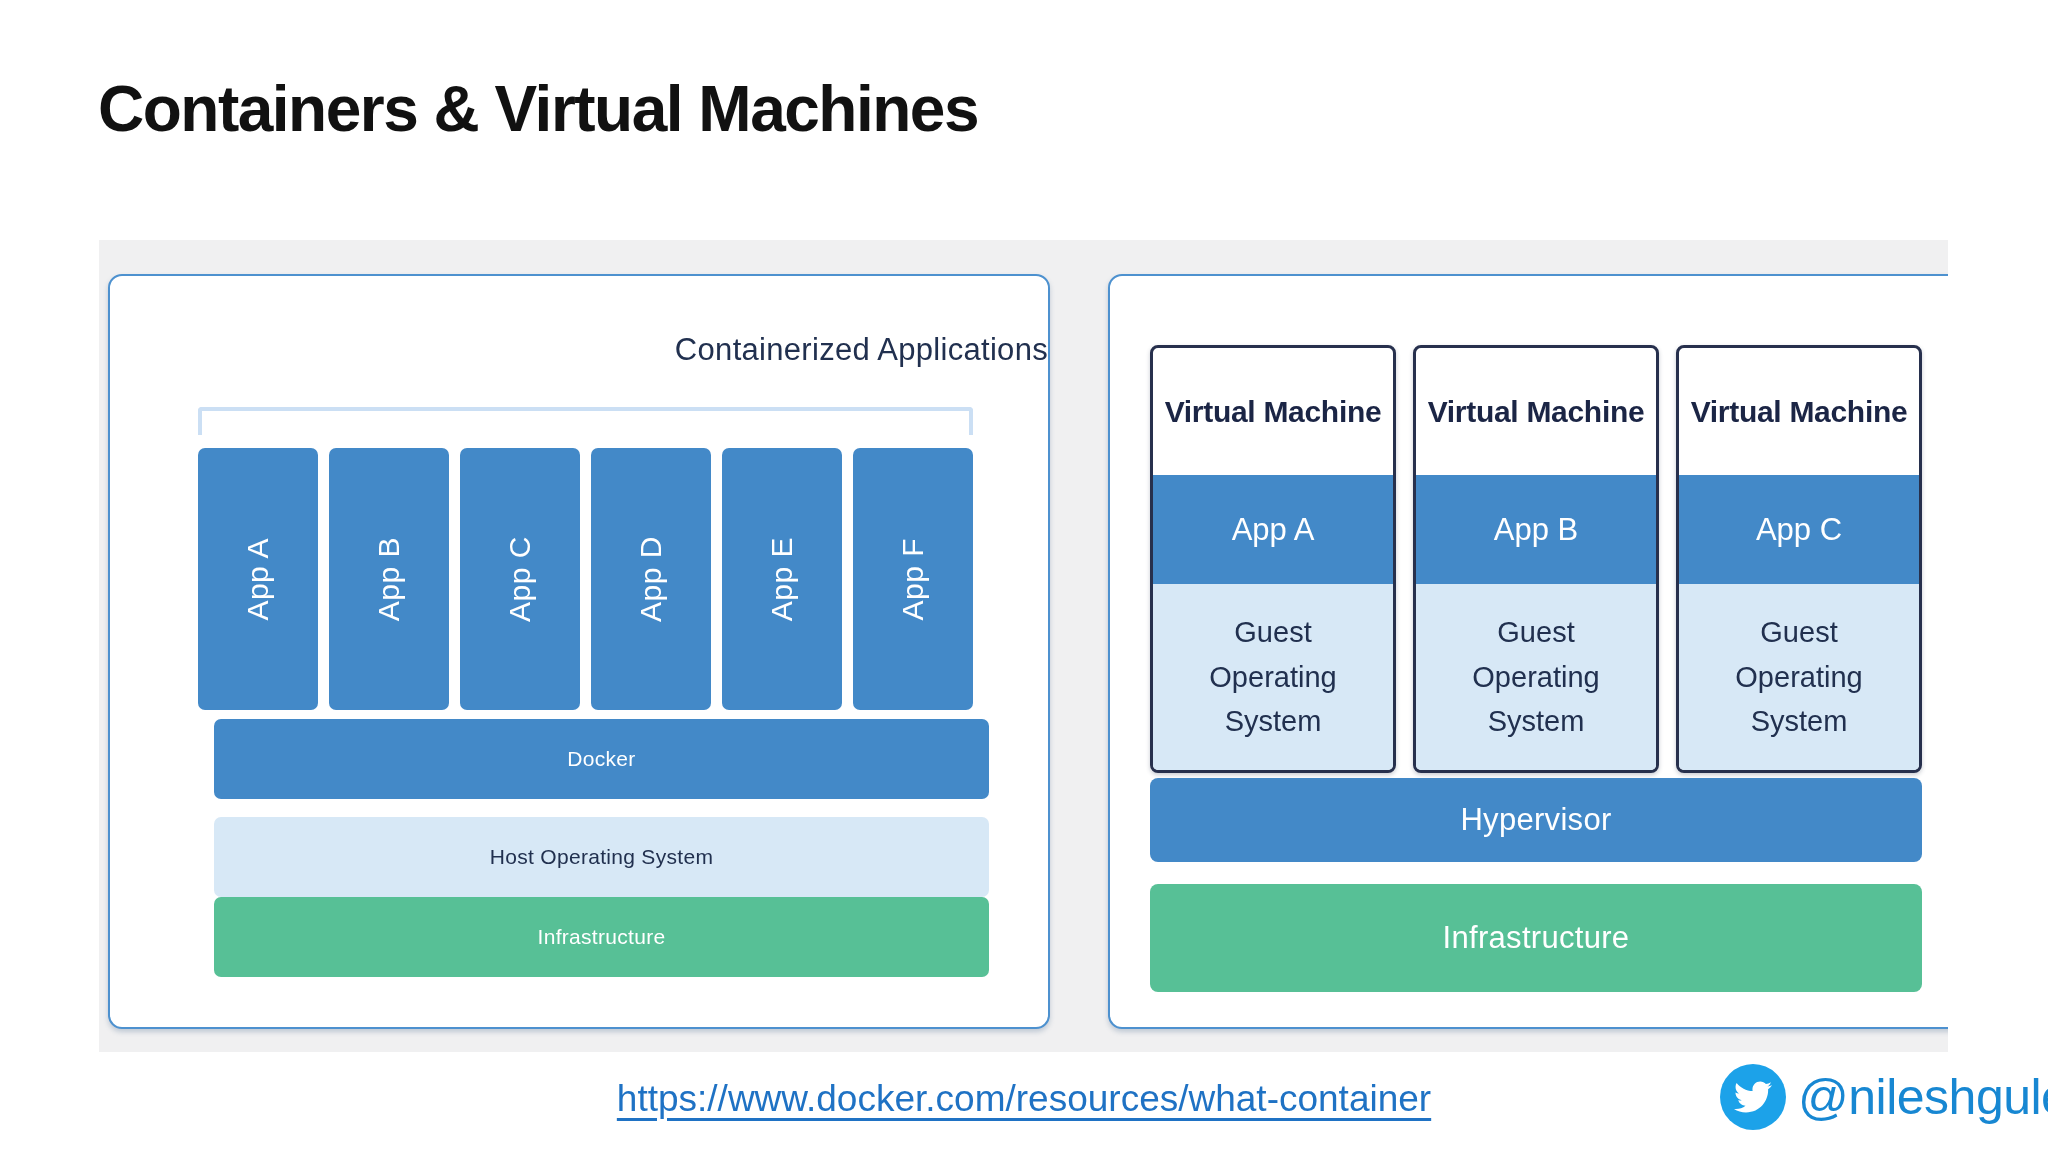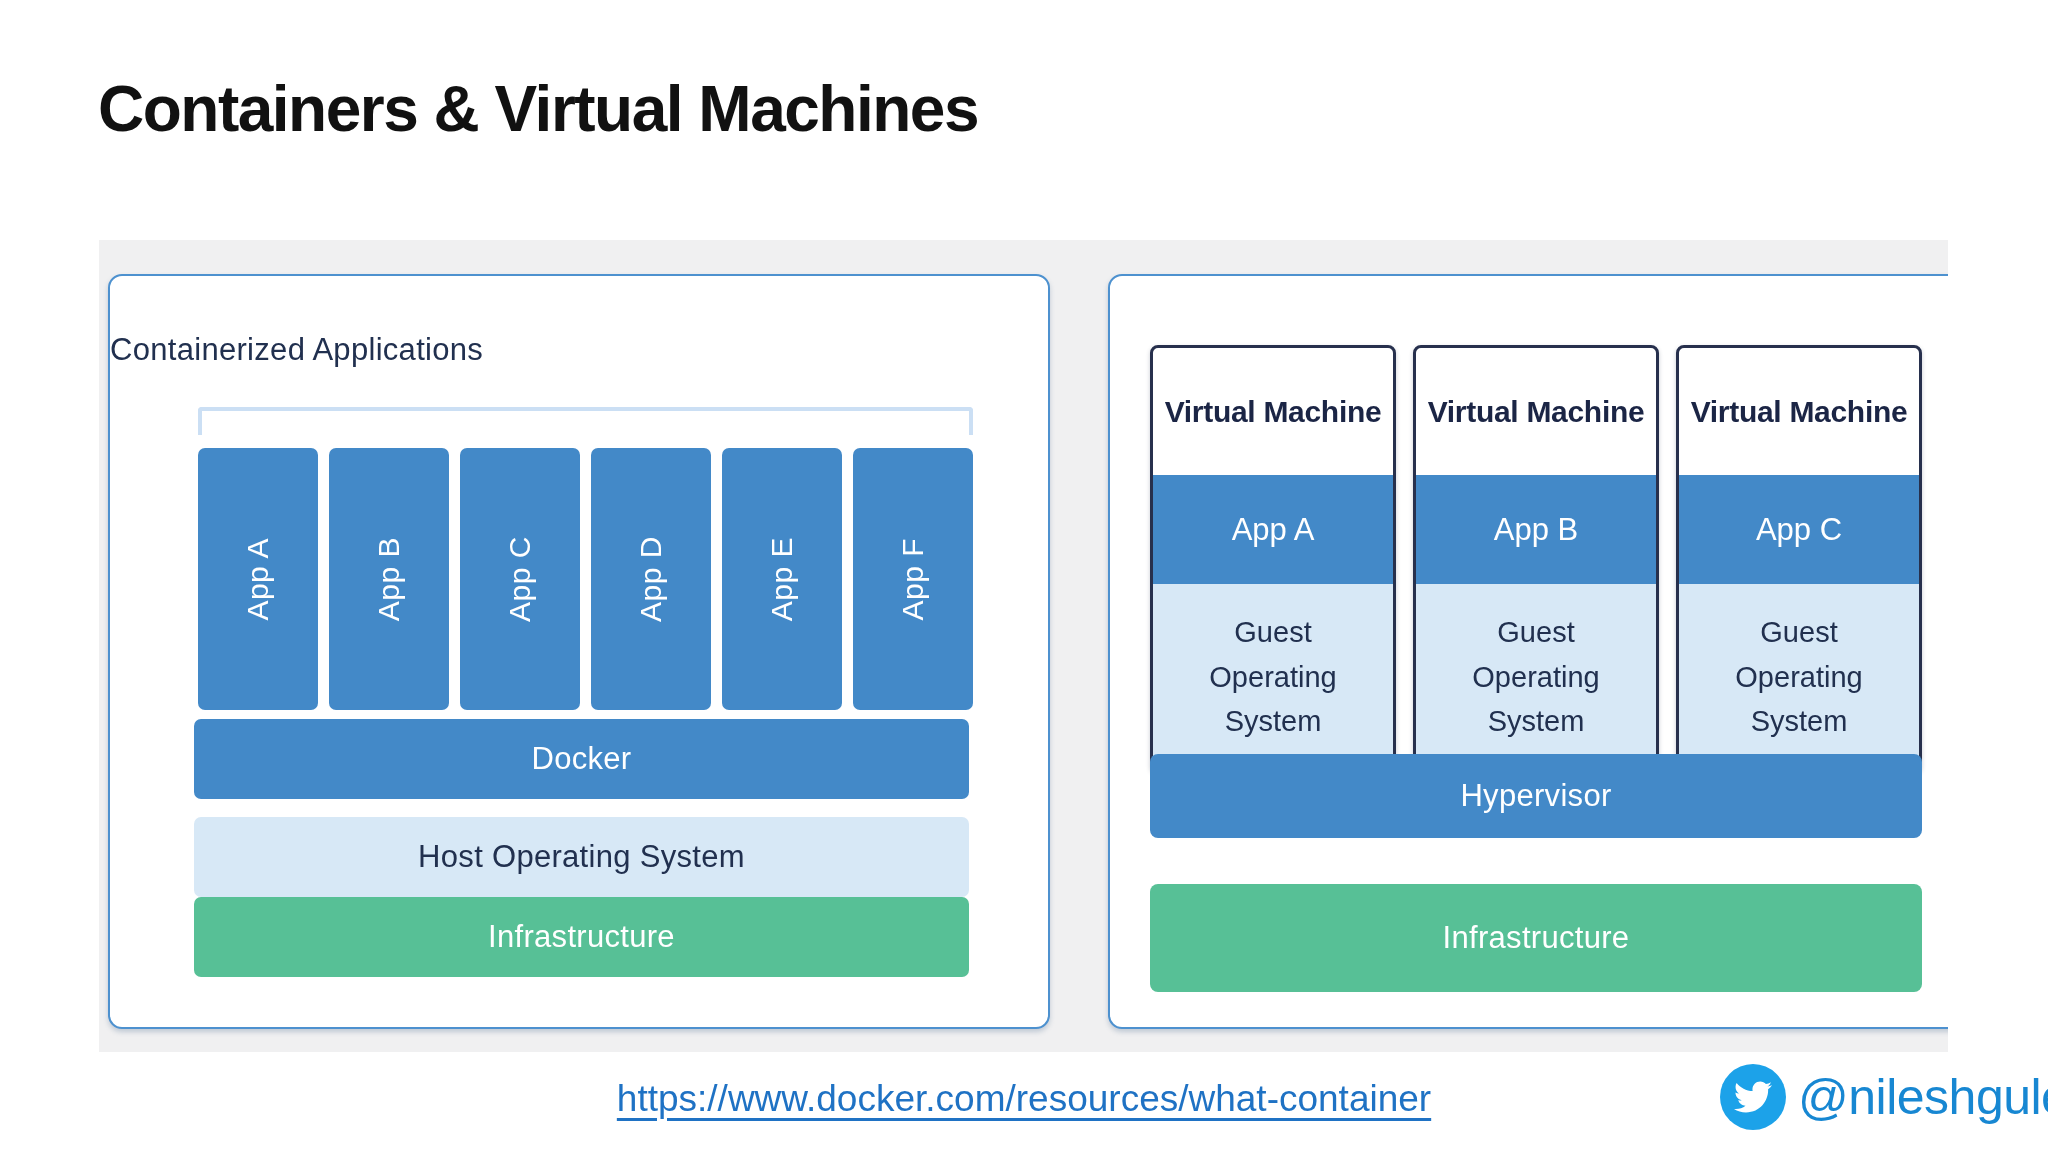--- a/index.html
+++ b/index.html
@@ -18,54 +18,54 @@
 
   .diagram-bg{position:absolute;left:99px;top:240px;width:1849px;height:812px;
     background:var(--bg-gray);overflow:hidden;}
 
   .panel{position:absolute;top:34px;height:755px;background:#fff;
     border:2px solid var(--panel-border);border-radius:14px;
     box-shadow:0 3px 5px rgba(70,100,140,.28);}
   .panel-left{left:9px;width:942px;}
   .panel-right{left:1009px;width:900px;}
 
-  .panel-heading{position:absolute;left:0;top:56px;width:100%;text-align:left;
+  .panel-heading{position:absolute;left:0;top:56px;width:100%;text-align:right;
     font-size:31px;color:var(--navy);letter-spacing:.3px;}
 
   .bracket{position:absolute;left:88px;top:131px;width:775px;height:28px;
     border:4px solid var(--bracket);border-bottom:none;border-radius:4px 4px 0 0;}
 
   .apps-row{position:absolute;left:88px;top:172px;width:775px;height:262px;
     display:flex;gap:11px;}
   .app-bar{flex:1;background:var(--blue);border-radius:7px;display:flex;
     align-items:center;justify-content:center;}
   .app-bar .vlabel{writing-mode:vertical-rl;transform:rotate(180deg);
     color:#fff;font-size:30px;letter-spacing:.5px;white-space:nowrap;}
 
-  .layer{position:absolute;left:84px;width:775px;height:80px;border-radius:7px;
-    display:flex;align-items:center;justify-content:center;font-size:31px;letter-spacing:.3px;}
+  .layer{position:absolute;left:104px;width:775px;height:80px;border-radius:7px;
+    display:flex;align-items:center;justify-content:center;font-size:21px;letter-spacing:.3px;}
   .layer-docker{top:443px;background:var(--blue);color:#fff;}
   .layer-hostos{top:533px;background:var(--light-blue);color:var(--navy);margin-top:8px;}
   .layer-infra-left{top:621px;background:var(--green);color:#fff;}
 
   .vm-row{position:absolute;left:40px;top:37px;width:772px;height:428px;
     display:flex;gap:17px;margin-top:32px;}
   .vm-box{flex:1;border:3px solid var(--vm-border);border-radius:8px;background:#fff;
     display:flex;flex-direction:column;overflow:hidden;box-shadow:0 2px 4px rgba(40,50,80,.25);}
   .vm-header{height:127px;display:flex;align-items:center;justify-content:center;}
   .vm-title{font-size:30px;font-weight:700;color:#1B2545;letter-spacing:-.3px;white-space:nowrap;}
   .vm-app{height:109px;background:var(--blue);color:#fff;display:flex;
     align-items:center;justify-content:center;font-size:31px;}
   .vm-guest{flex:1;background:var(--light-blue);color:var(--navy);display:flex;
     align-items:center;justify-content:center;text-align:center;font-size:29px;
     line-height:1.55;padding:16px 42px;}
 
   .layer-wide{position:absolute;left:40px;width:772px;border-radius:8px;display:flex;
     align-items:center;justify-content:center;font-size:31px;letter-spacing:.3px;color:#fff;}
-  .layer-hypervisor{top:478px;height:84px;background:var(--blue);}
+  .layer-hypervisor{top:502px;height:84px;background:var(--blue);}
   .layer-infra-right{top:608px;height:108px;background:var(--green);}
 
   .footer-link{position:absolute;left:50%;top:1078px;transform:translateX(-50%);
     font-size:37px;color:var(--link-blue);text-decoration:underline;
     text-underline-offset:7px;cursor:pointer;white-space:nowrap;}
 
   .twitter-badge{position:absolute;left:1720px;top:1064px;display:flex;
     align-items:center;gap:12px;}
   .twitter-circle{width:66px;height:66px;border-radius:50%;background:var(--twitter-blue);
     display:flex;align-items:center;justify-content:center;flex:0 0 auto;}

